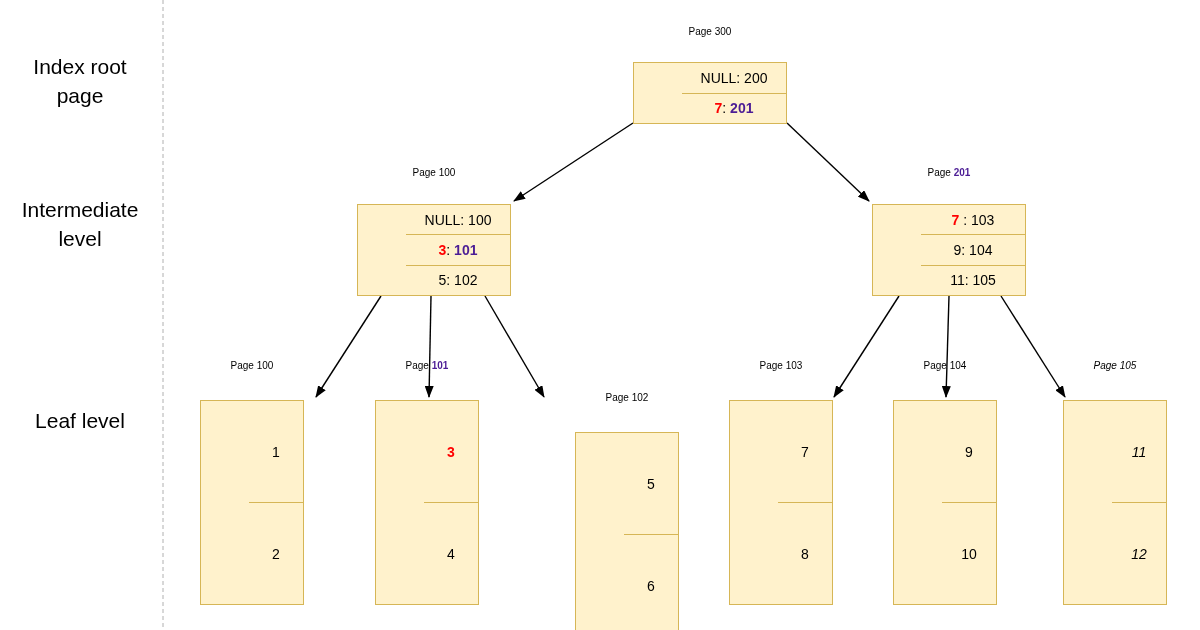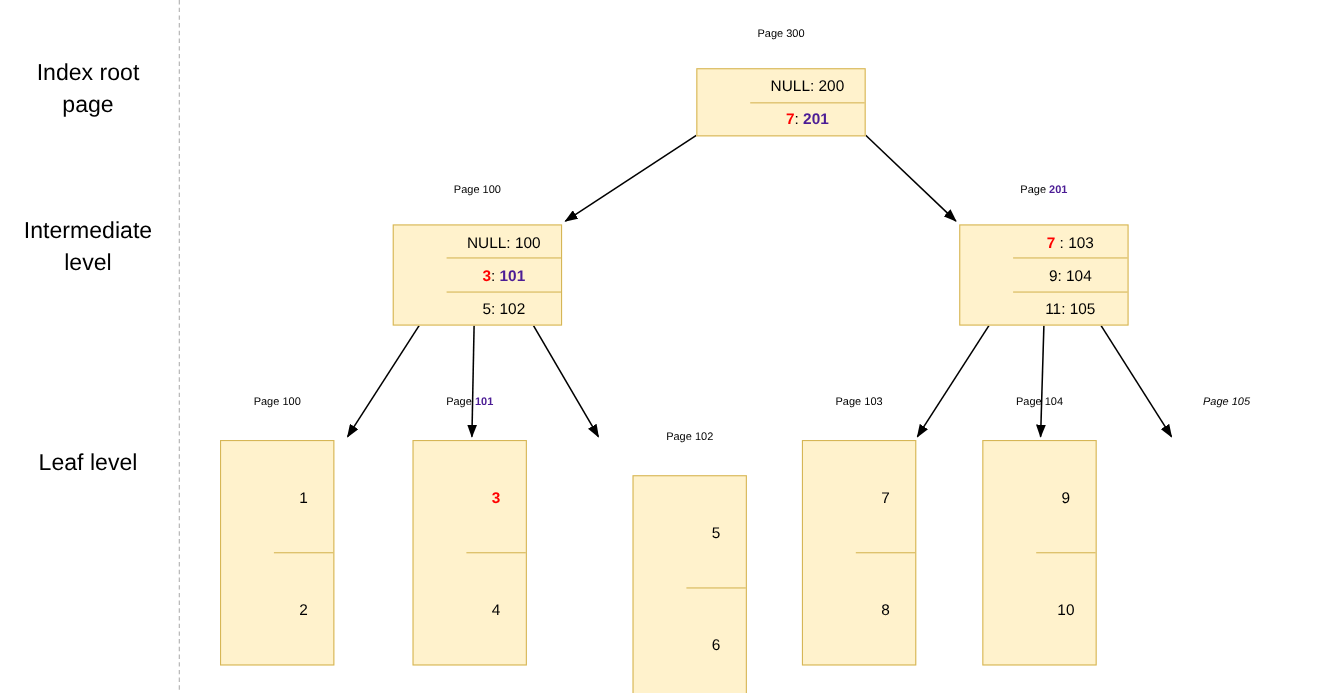--- a/index.html
+++ b/index.html
@@ -152,14 +152,18 @@
     <span>Page </span><span>104</span>
   </div>
   <div class="box leaf-box lx4">
     <div class="row"><span>9</span></div>
     <div class="row"><span>10</span></div>
   </div>
 
   <div class="node-label leaf-label lx5">
     <span>Page </span><span>105</span>
   </div>
+  <div class="box leaf-box lx5">
+    <div class="row"><span>11</span></div>
+    <div class="row"><span>12</span></div>
+  </div>
 
 </div>
 
 </body></html>

